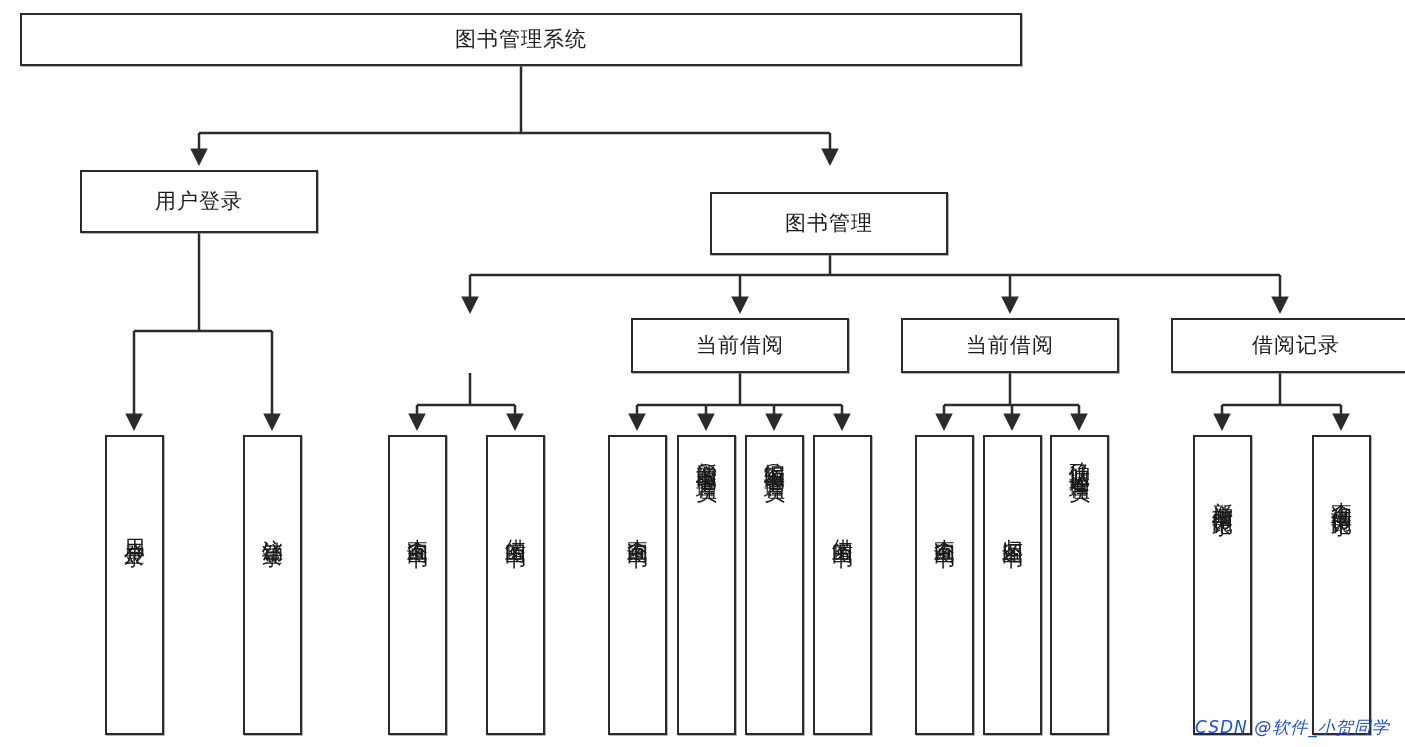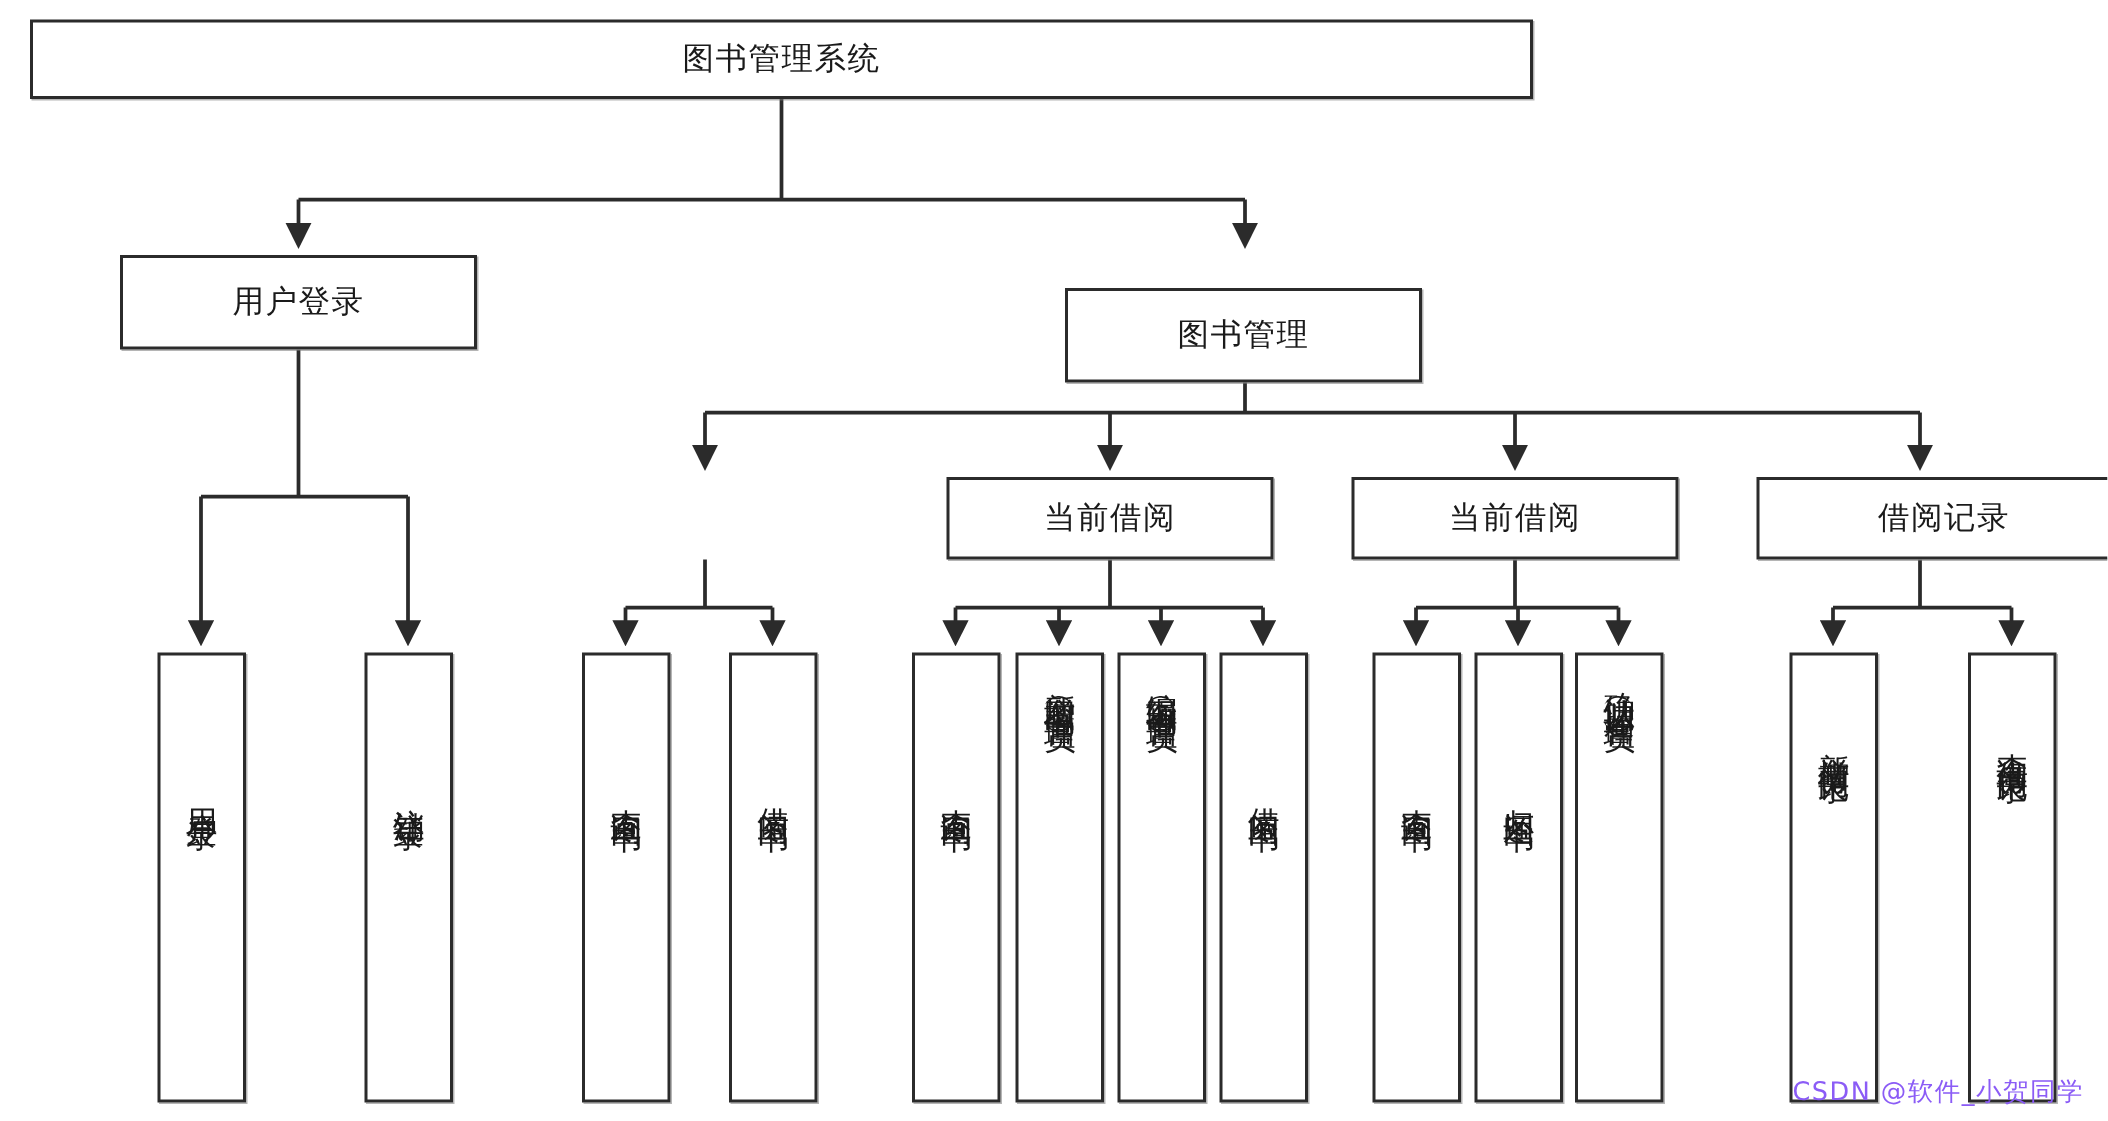--- a/index.html
+++ b/index.html
@@ -53,24 +53,25 @@
     text-orientation: upright;
     font-size: 21px;
     letter-spacing: 3px;
     line-height: 1.05;
     white-space: nowrap;
     text-align: center;
   }
   .watermark {
     position: absolute;
     font-size: 17px;
-    color: #8b5cf6;
+    color: #1d4ed8;
     letter-spacing: 1px;
     white-space: nowrap;
     user-select: none;
+    font-style: italic;
   }
 </style>
 </head>
 <body>
 
 <div id="diagram-canvas">
 
   <svg id="edge-layer" viewBox="0 0 1405 747" width="1405" height="747" xmlns="http://www.w3.org/2000/svg">
     <defs>
       <marker id="arrow" viewBox="0 0 12 12" refX="10" refY="6" markerWidth="7" markerHeight="7" orient="auto-start-reverse">

